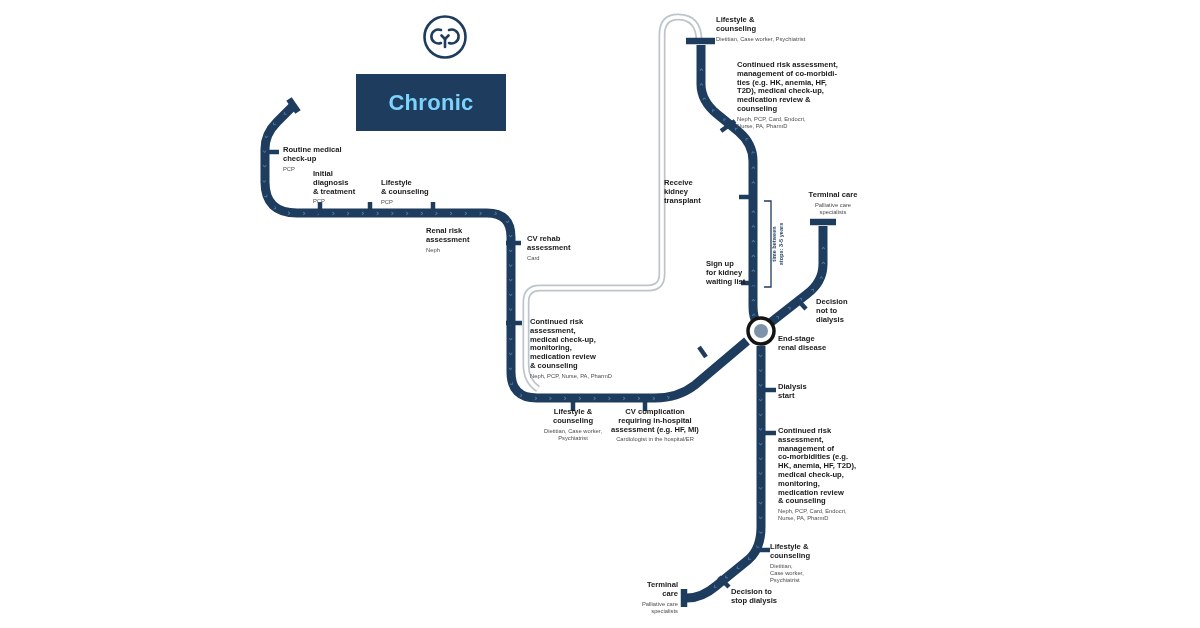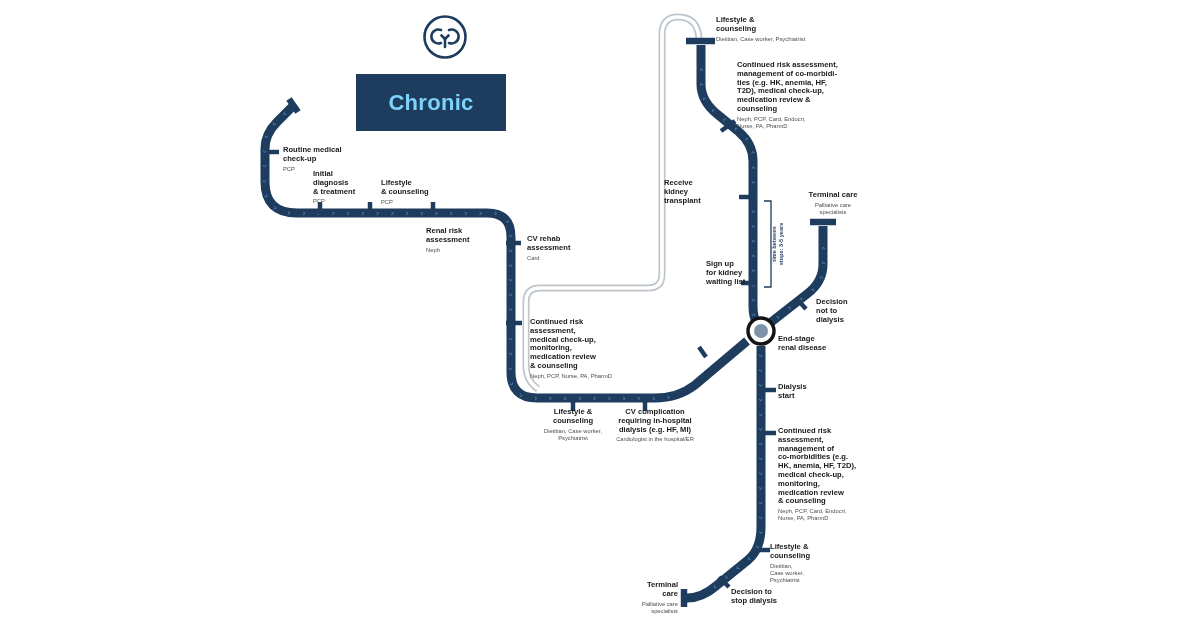--- a/index.html
+++ b/index.html
@@ -145,21 +145,21 @@
       </div>
       <div class="label center" style="top: 408px; left: 573px; transform: translateX(-50%);">
         <div class="t">Lifestyle &amp;</div>
         <div class="t">counseling</div>
         <div class="s">Dietitian, Case worker,</div>
         <div class="s">Psychiatrist</div>
       </div>
       <div class="label center" style="top: 408px; left: 655px; transform: translateX(-50%);">
         <div class="t">CV complication</div>
         <div class="t">requiring in-hospital</div>
-        <div class="t">dialysis (e.g. HF, MI)</div>
+        <div class="t">assessment (e.g. HF, MI)</div>
         <div class="s">Cardiologist in the hospital/ER</div>
       </div>
       <div class="label left" style="top: 16px; left: 716px;">
         <div class="t">Lifestyle &amp;</div>
         <div class="t">counseling</div>
         <div class="s">Dietitian, Case worker, Psychiatrist</div>
       </div>
       <div class="label left" style="top: 61px; left: 737px;">
         <div class="t">Continued risk assessment,</div>
         <div class="t">management of co-morbidi-</div>

